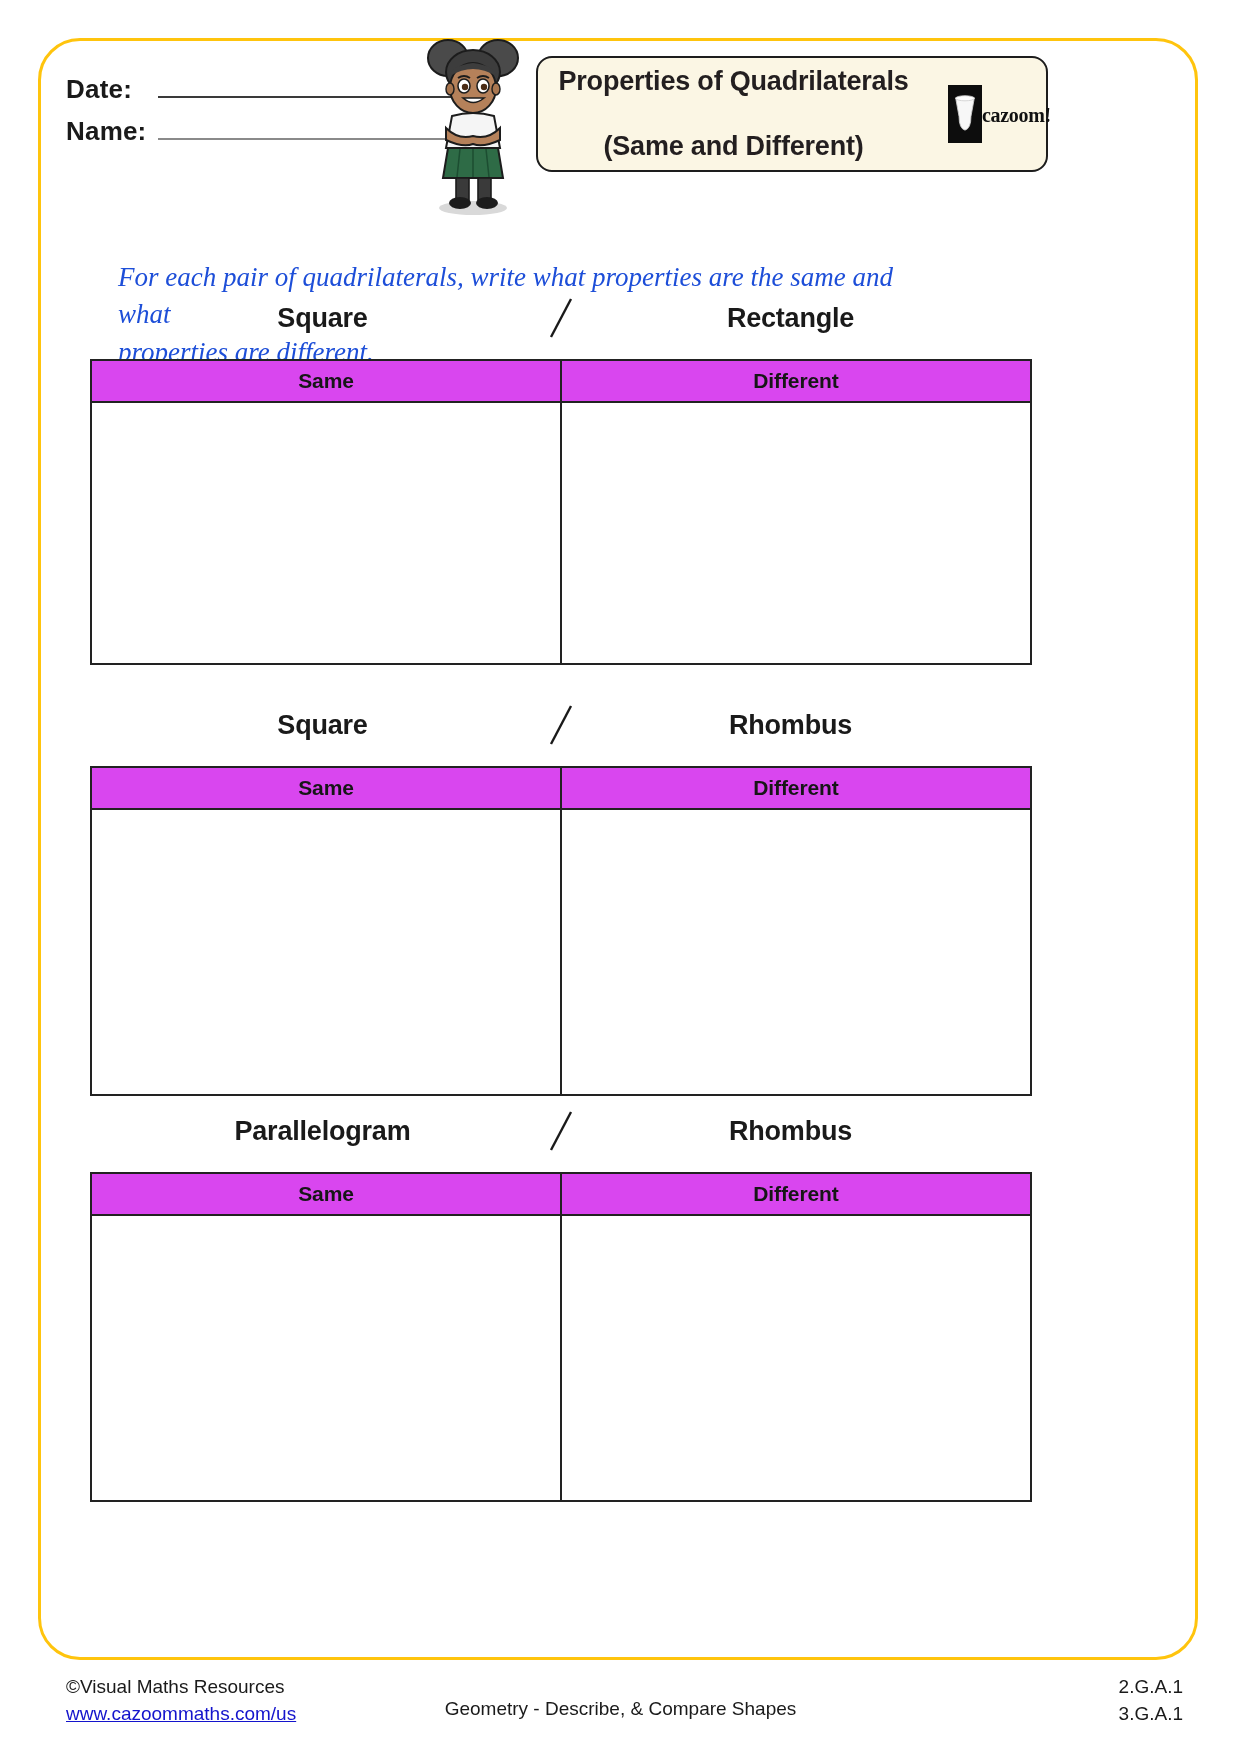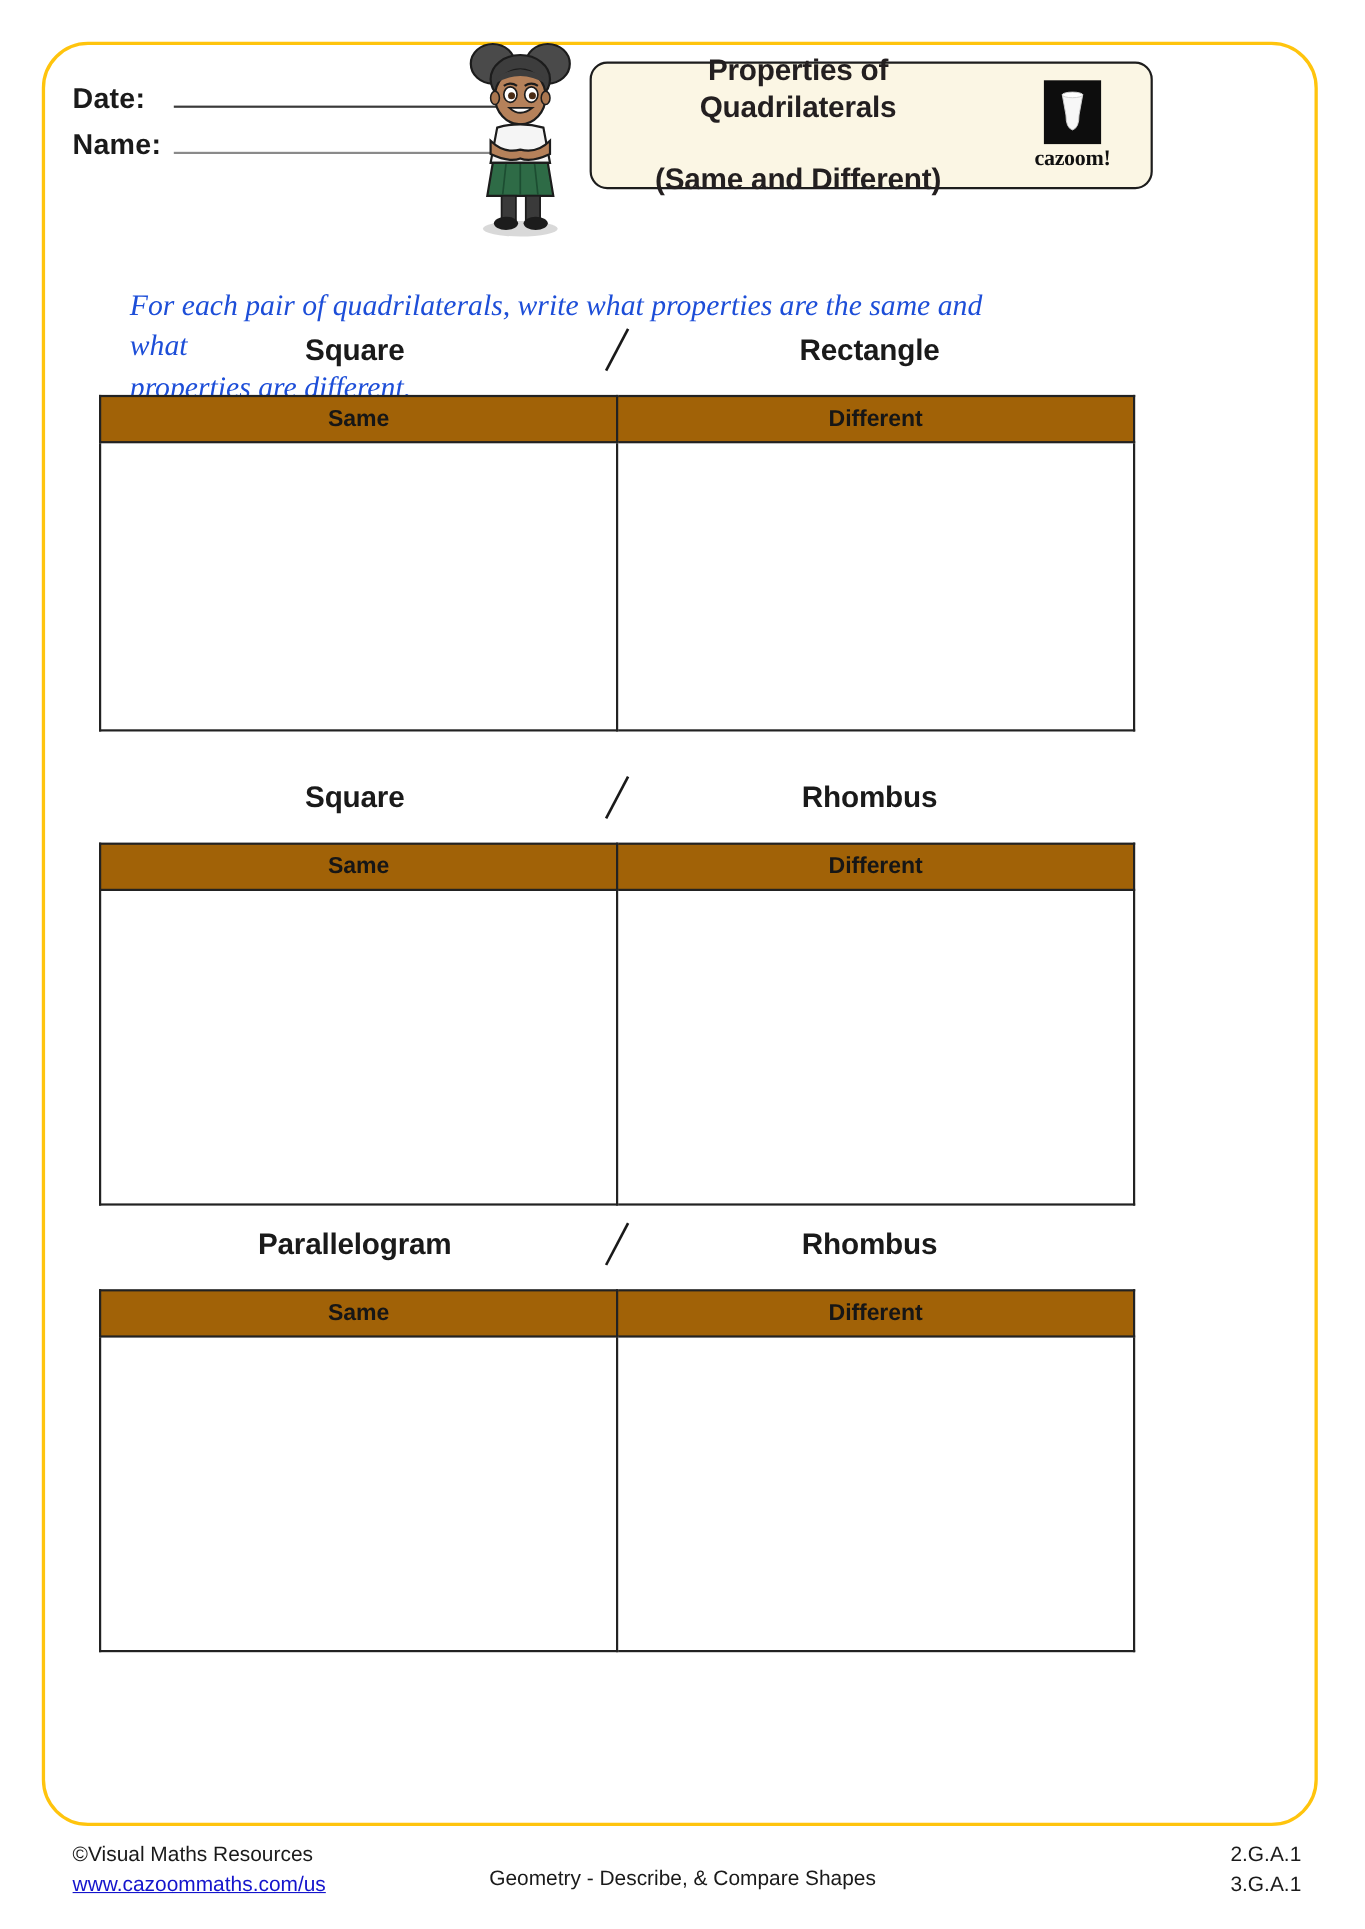--- a/index.html
+++ b/index.html
@@ -76,42 +76,42 @@
     left: 498px;
     top: 18px;
     width: 512px;
     height: 116px;
     background: #FBF6E4;
     border: 2px solid #1d1d1d;
     border-radius: 16px;
     display: flex;
     align-items: center;
     box-sizing: border-box;
-    padding: 0 28px 0 18px;
+    padding: 0 12px 0 18px;
     gap: 33px;
   }
   .title-text {
     flex: 1;
     text-align: center;
     font-size: 27px;
     font-weight: bold;
     line-height: 1.24;
     color: #231f20;
     letter-spacing: -0.2px;
   }
   .title-line2 { display: block; margin-top: 32px; }
 
   .logo {
     width: 86px;
     height: 92px;
     margin-left: 4px;
     display: flex;
-    flex-direction: column;
+    flex-direction: row;
     align-items: center;
-    justify-content: center;
+    justify-content: space-between;
   }
   .logo-mark {
     width: 52px;
     height: 58px;
     background: #0d0d0d;
     display: flex;
     align-items: center;
     justify-content: center;
   }
   .logo-word {
@@ -167,21 +167,21 @@
     width: 34px;
     height: 46px;
   }
 
   table.sd-table {
     border-collapse: collapse;
     width: 940px;
     table-layout: fixed;
   }
   table.sd-table th {
-    background: #a16207;
+    background: #d946ef;
     border: 2px solid #222222;
     font-size: 21px;
     font-weight: bold;
     color: #161616;
     height: 38px;
     letter-spacing: -0.1px;
   }
   table.sd-table td {
     border: 2px solid #222222;
     background: #ffffff;

